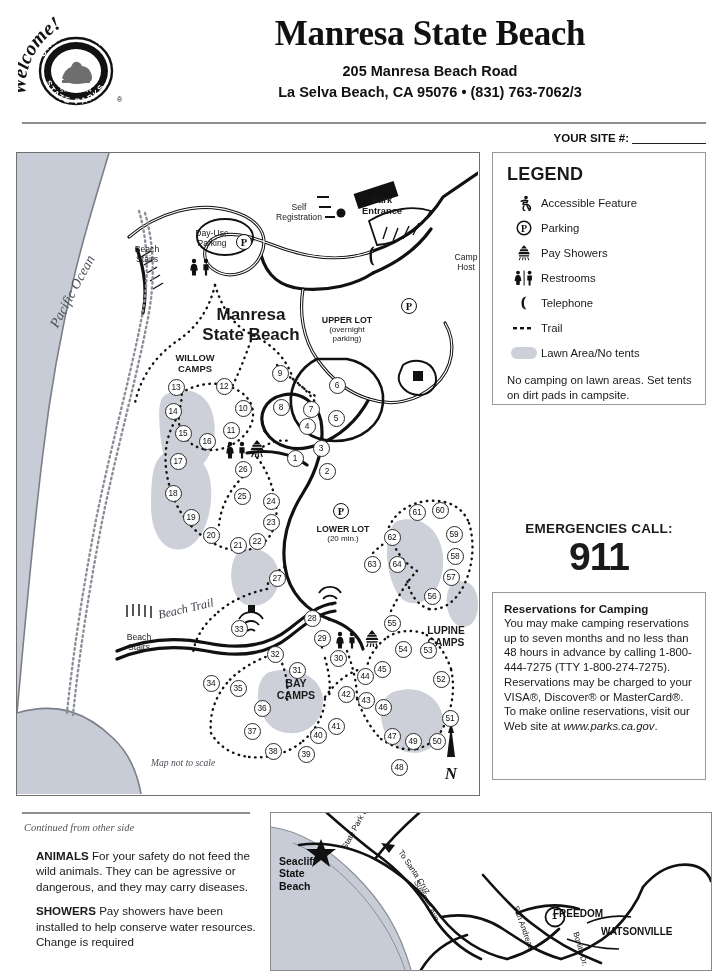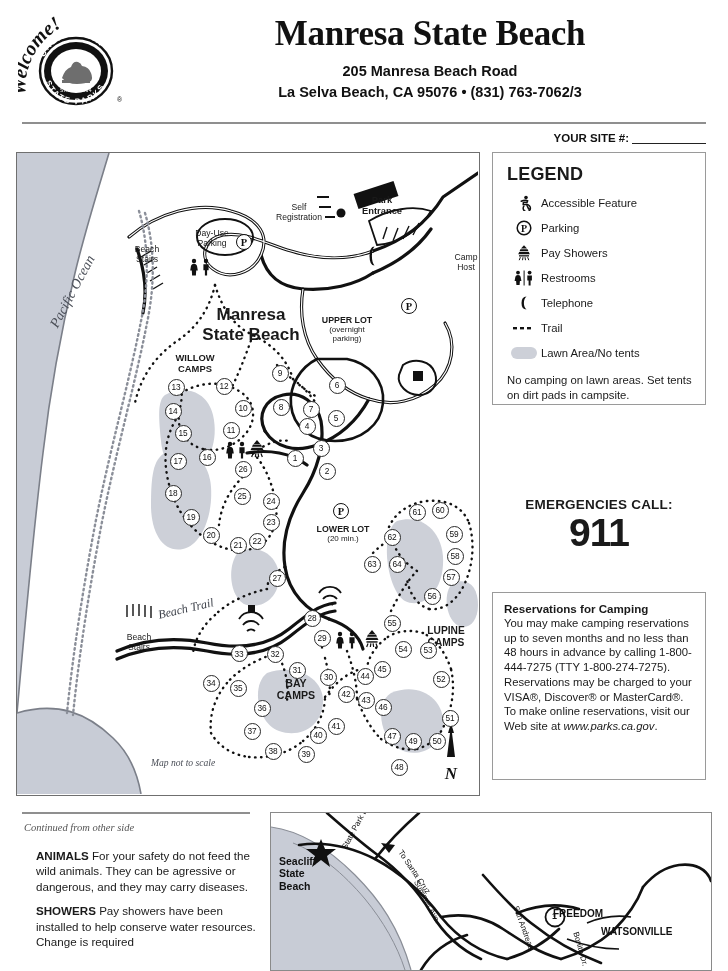--- a/index.html
+++ b/index.html
@@ -35,21 +35,21 @@
                 border:1.6px solid #9a9a9a; background:#fff; }
   #legend-title { font-size:18px; font-weight:bold; margin:11px 0 5px 14px; letter-spacing:.2px; }
   .legend-row { display:flex; align-items:center; height:25px; padding-left:14px; }
   .legend-ico { width:34px; flex:0 0 34px; display:flex; align-items:center; justify-content:center;
                 font-size:15px; color:#111; }
   .legend-label { font-size:11.3px; color:#1a1a1a; }
   .lawn-swatch { width:26px; height:12px; border-radius:7px; background:#cdd0d8; }
   #legend-note { font-size:11.3px; line-height:1.35; margin:8px 13px 0 14px; color:#1a1a1a; }
 
   #emerg { position:absolute; left:492px; top:497px; width:214px; text-align:center; }
-  #emerg-label { font-size:13.5px; font-weight:bold; letter-spacing:.2px; }
+  #emerg-label { font-size:13.5px; font-weight:bold; letter-spacing:.2px;margin-top:24px; }
   #emerg-num { font-size:39px; font-weight:bold; line-height:1.05; margin-top:1px; letter-spacing:-1px; }
 
   #resv-box { position:absolute; left:492px; top:592px; width:214px; height:188px;
               border:1.4px solid #9a9a9a; background:#fff; padding:9px 11px; }
   #resv-title { font-size:11.6px; font-weight:bold; margin-bottom:1px; }
   #resv-body { font-size:11.3px; line-height:1.305; }
   #resv-body i { font-style:italic; }
 
   
   #map { position:absolute; left:16px; top:152px; width:464px; height:644px;
@@ -479,38 +479,38 @@
       <div class="site" style="left: 311.5px; top: 223.5px;">6</div>
       <div class="site" style="left: 285.5px; top: 247.5px;">7</div>
       <div class="site" style="left: 255.5px; top: 245.5px;">8</div>
       <div class="site" style="left: 254.5px; top: 211.5px;">9</div>
       <div class="site" style="left: 217.5px; top: 246.5px;">10</div>
       <div class="site" style="left: 205.5px; top: 268.5px;">11</div>
       <div class="site" style="left: 198.5px; top: 224.5px;">12</div>
       <div class="site" style="left: 150.5px; top: 225.5px;">13</div>
       <div class="site" style="left: 147.5px; top: 249.5px;">14</div>
       <div class="site" style="left: 157.5px; top: 271.5px;">15</div>
-      <div class="site" style="left: 181.5px; top: 279.5px; margin-top: 16px;">16</div>
+      <div class="site" style="left: 181.5px; top: 279.5px;">16</div>
       <div class="site" style="left: 152.5px; top: 299.5px;">17</div>
       <div class="site" style="left: 147.5px; top: 331.5px;">18</div>
       <div class="site" style="left: 165.5px; top: 355.5px;">19</div>
       <div class="site" style="left: 185.5px; top: 373.5px;">20</div>
       <div class="site" style="left: 212.5px; top: 383.5px;">21</div>
       <div class="site" style="left: 231.5px; top: 379.5px;">22</div>
       <div class="site" style="left: 245.5px; top: 360.5px;">23</div>
       <div class="site" style="left: 245.5px; top: 339.5px;">24</div>
       <div class="site" style="left: 216.5px; top: 334.5px;">25</div>
       <div class="site" style="left: 217.5px; top: 307.5px;">26</div>
       <div class="site" style="left: 251.5px; top: 416.5px;">27</div>
       <div class="site" style="left: 286.5px; top: 456.5px;">28</div>
       <div class="site" style="left: 296.5px; top: 476.5px;">29</div>
-      <div class="site" style="left: 303px; top: 496.5px; margin-top: 19px;">30</div>
+      <div class="site" style="left: 313px; top: 496.5px;">30</div>
       <div class="site" style="left: 271.5px; top: 508.5px;">31</div>
       <div class="site" style="left: 249.5px; top: 492.5px;">32</div>
-      <div class="site" style="left: 213.5px; top: 492px; text-align: right;">33</div>
+      <div class="site" style="left: 213.5px; top: 467px; text-align: right;">33</div>
       <div class="site" style="left: 185.5px; top: 521.5px;">34</div>
       <div class="site" style="left: 212.5px; top: 526.5px;">35</div>
       <div class="site" style="left: 236.5px; top: 546.5px;">36</div>
       <div class="site" style="left: 226.5px; top: 569.5px;">37</div>
       <div class="site" style="left: 247.5px; top: 589.5px;">38</div>
       <div class="site" style="left: 280.5px; top: 592.5px;">39</div>
       <div class="site" style="left: 292.5px; top: 573.5px;">40</div>
       <div class="site" style="left: 310.5px; top: 564.5px;">41</div>
       <div class="site" style="left: 320.5px; top: 532.5px;">42</div>
       <div class="site" style="left: 340.5px; top: 538.5px;">43</div>

